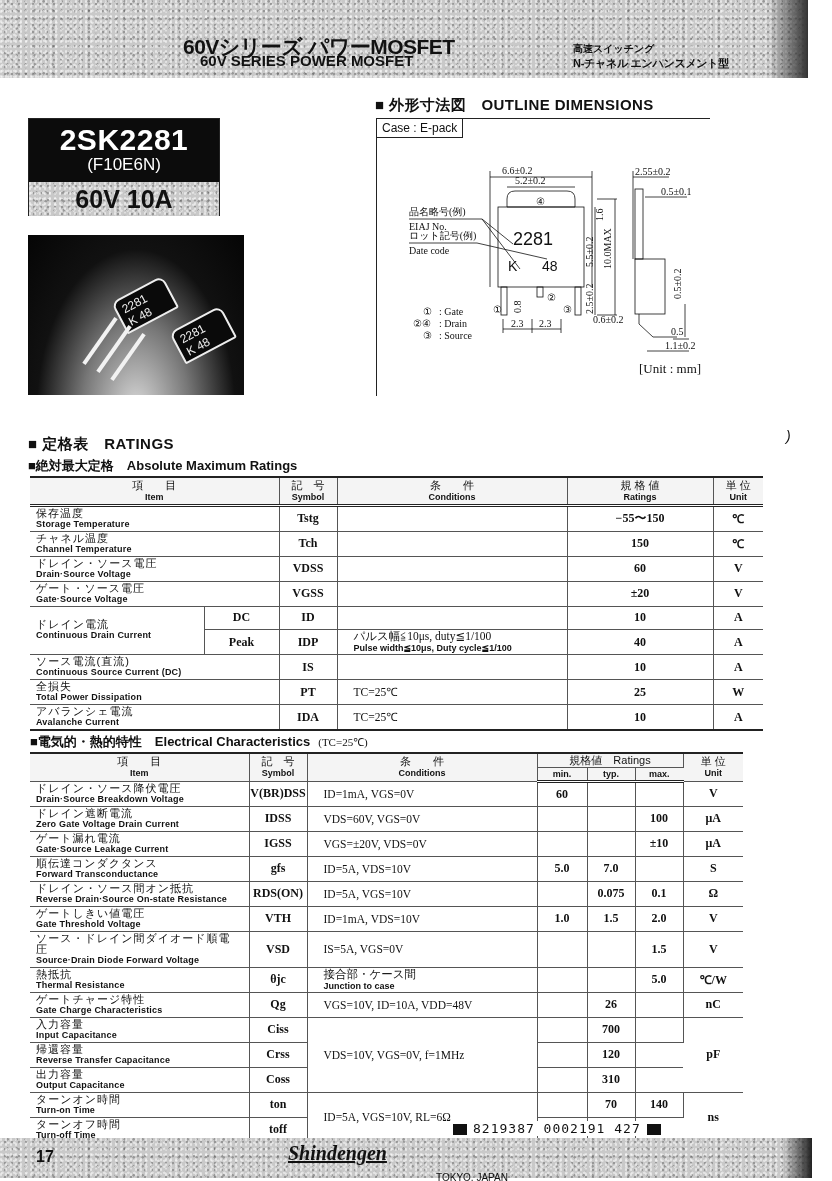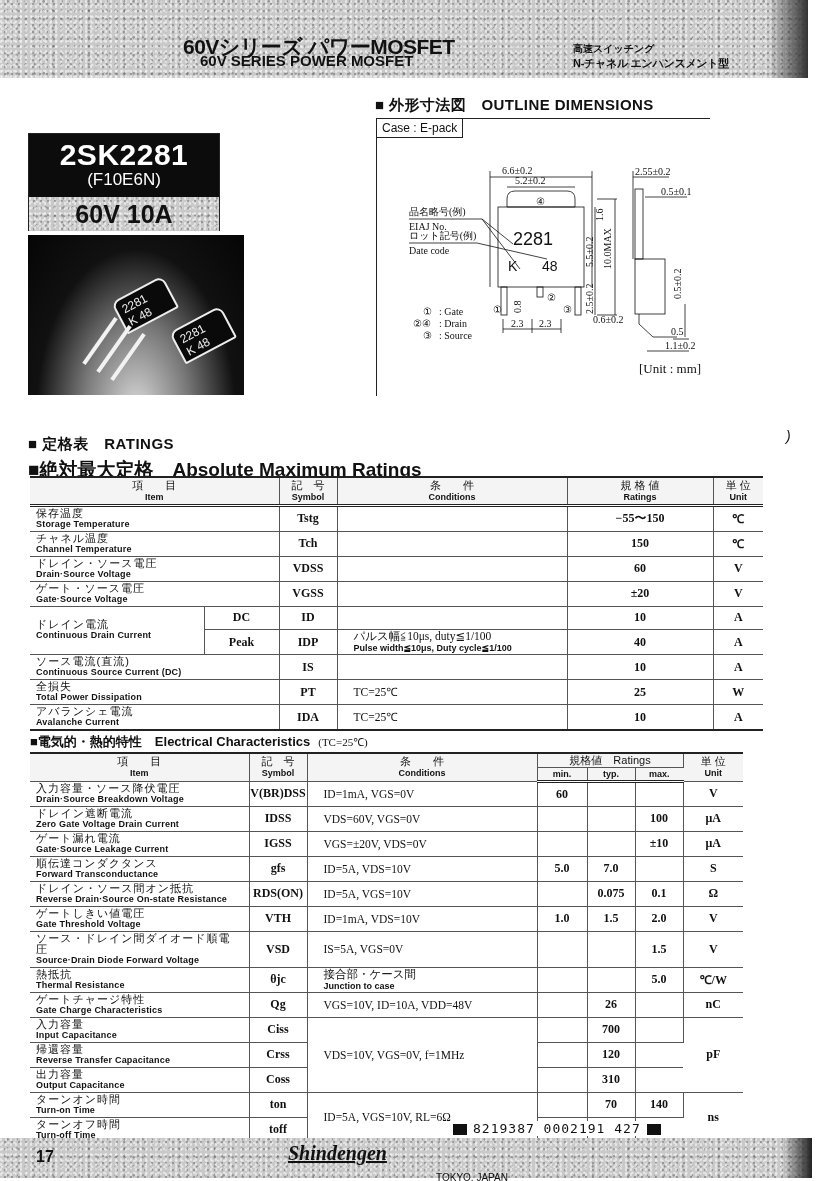--- a/index.html
+++ b/index.html
@@ -19,21 +19,21 @@
   
   #top-band { position: absolute; left: 0; top: 0; width: 808px; height: 78px; }
   #top-band .edge { position: absolute; right: 0; top: 0; width: 40px; height: 100%;
     background: linear-gradient(90deg, rgba(0,0,0,0), #333); }
   #series-jp { position: absolute; left: 183px; top: 33px; font-size: 21px; font-weight: bold; letter-spacing: -0.5px; }
   #series-en { position: absolute; left: 200px; top: 52px; font-size: 15px; font-weight: bold; }
   #feature-jp { position: absolute; left: 573px; top: 42px; font-size: 10px; font-weight: bold; }
   #feature-type { position: absolute; left: 573px; top: 56px; font-size: 11px; font-weight: bold; letter-spacing: -0.3px; }
 
   
-  #part-box { position: absolute; left: 28px; top: 118px; width: 192px; height: 98px; border: 1px solid #222; margin-top: 15px; }
+  #part-box { position: absolute; left: 28px; top: 118px; width: 192px; height: 98px; border: 1px solid #222; }
   #part-box .dark { background: #0c0c0c; color: #fff; height: 63px; text-align: center; }
   #part-number { display: block; font-size: 30px; font-weight: bold; padding-top: 4px; letter-spacing: 0.5px; }
   #part-code { display: block; font-size: 17px; margin-top: -2px; }
   #part-box .light { height: 34px; text-align: center; }
   #part-rating { font-size: 25px; font-weight: bold; line-height: 34px; }
 
   
   #photo { position: absolute; left: 28px; top: 235px; width: 216px; height: 160px;
     background: radial-gradient(ellipse at 50% 110%, #d9d9d9 0%, #777 35%, #111 65%, #050505 100%); overflow: hidden; }
   .pkg { position: absolute; width: 58px; height: 36px; background: #0a0a0a; border: 2px solid #eee; border-radius: 8px 8px 2px 2px;
@@ -43,21 +43,21 @@
   
   #outline-title { position: absolute; left: 375px; top: 96px; font-size: 15px; font-weight: bold; letter-spacing: 0.4px; }
   #outline-box { position: absolute; left: 376px; top: 118px; width: 334px; height: 278px; border-left: 1px solid #222; border-top: 1px solid #222; }
   #case-label { position: absolute; left: 0; top: 0; border-right: 1px solid #222; border-bottom: 1px solid #222; padding: 2px 5px; font-size: 12px; }
   #unit-note { position: absolute; left: 262px; top: 242px; font-family: "Liberation Serif", serif; font-size: 13px; }
   #outline-svg { position: absolute; left: 0; top: 0; }
 
   
   .sec { position: absolute; font-weight: bold; }
   #ratings-title { left: 28px; top: 435px; font-size: 15px; letter-spacing: 0.5px; }
-  #abs-title { left: 28px; top: 457px; font-size: 19px; }
+  #abs-title { left: 28px; top: 457px; font-size: 13px; }
   #elec-title { left: 30px; top: 733px; font-size: 13px; }
   #elec-title .cond { font-weight: normal; font-family: "Liberation Serif", serif; font-size: 11px; margin-left: 8px; }
 
   
   table { position: absolute; border-collapse: collapse; table-layout: fixed; }
   #abs-table { left: 30px; top: 476px; width: 713px; }
   #elec-table { left: 30px; top: 752px; width: 713px; }
   table { border-top: 2px solid #222; border-bottom: 2px solid #222; }
   th, td { border: 1px solid #555; border-left: none; border-right: 1px solid #555; font-weight: normal; vertical-align: middle; }
   th:last-child, td:last-child { border-right: none; }
@@ -342,21 +342,21 @@
           <span class="en">typ.</span>
         </th>
       <th>
           <span class="en">max.</span>
         </th>
     </tr>
   </thead>
   <tbody>
     <tr>
       <td class="item">
-          <span class="jp">入力容量・ソース降伏電圧</span>
+          <span class="jp">ドレイン・ソース降伏電圧</span>
           <span class="en">Drain·Source Breakdown Voltage</span>
         </td>
       <td class="sym">V(BR)DSS</td>
         <td class="cond">ID=1mA, VGS=0V</td>
       <td class="val">60</td>
         <td class="val"></td>
         <td class="val"></td>
       <td class="unit">V</td>
     </tr>
     <tr>

